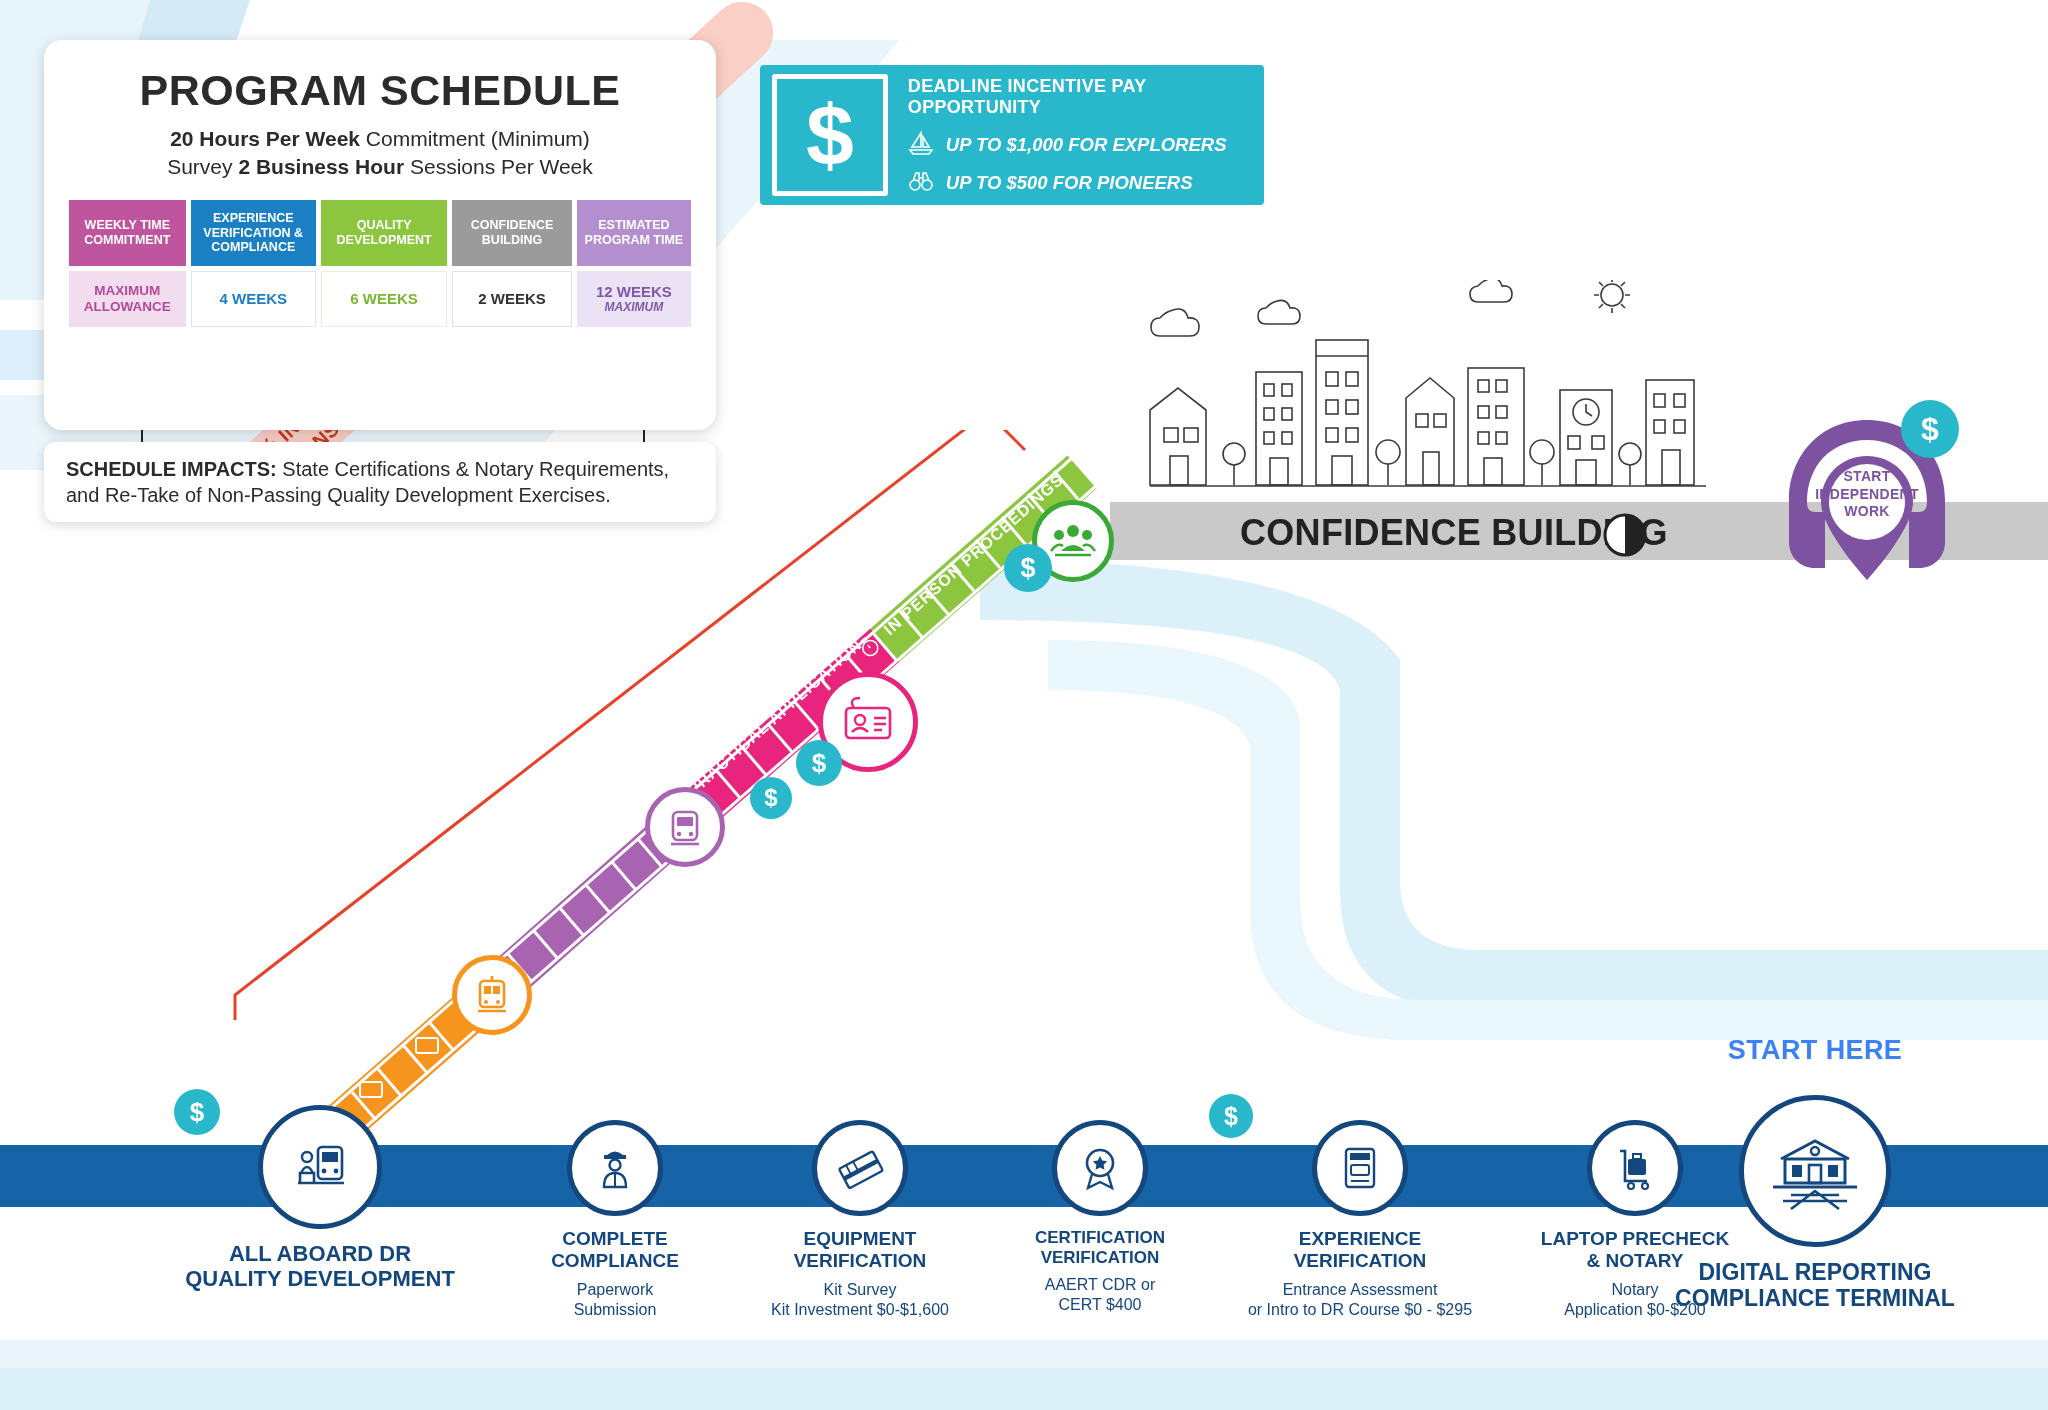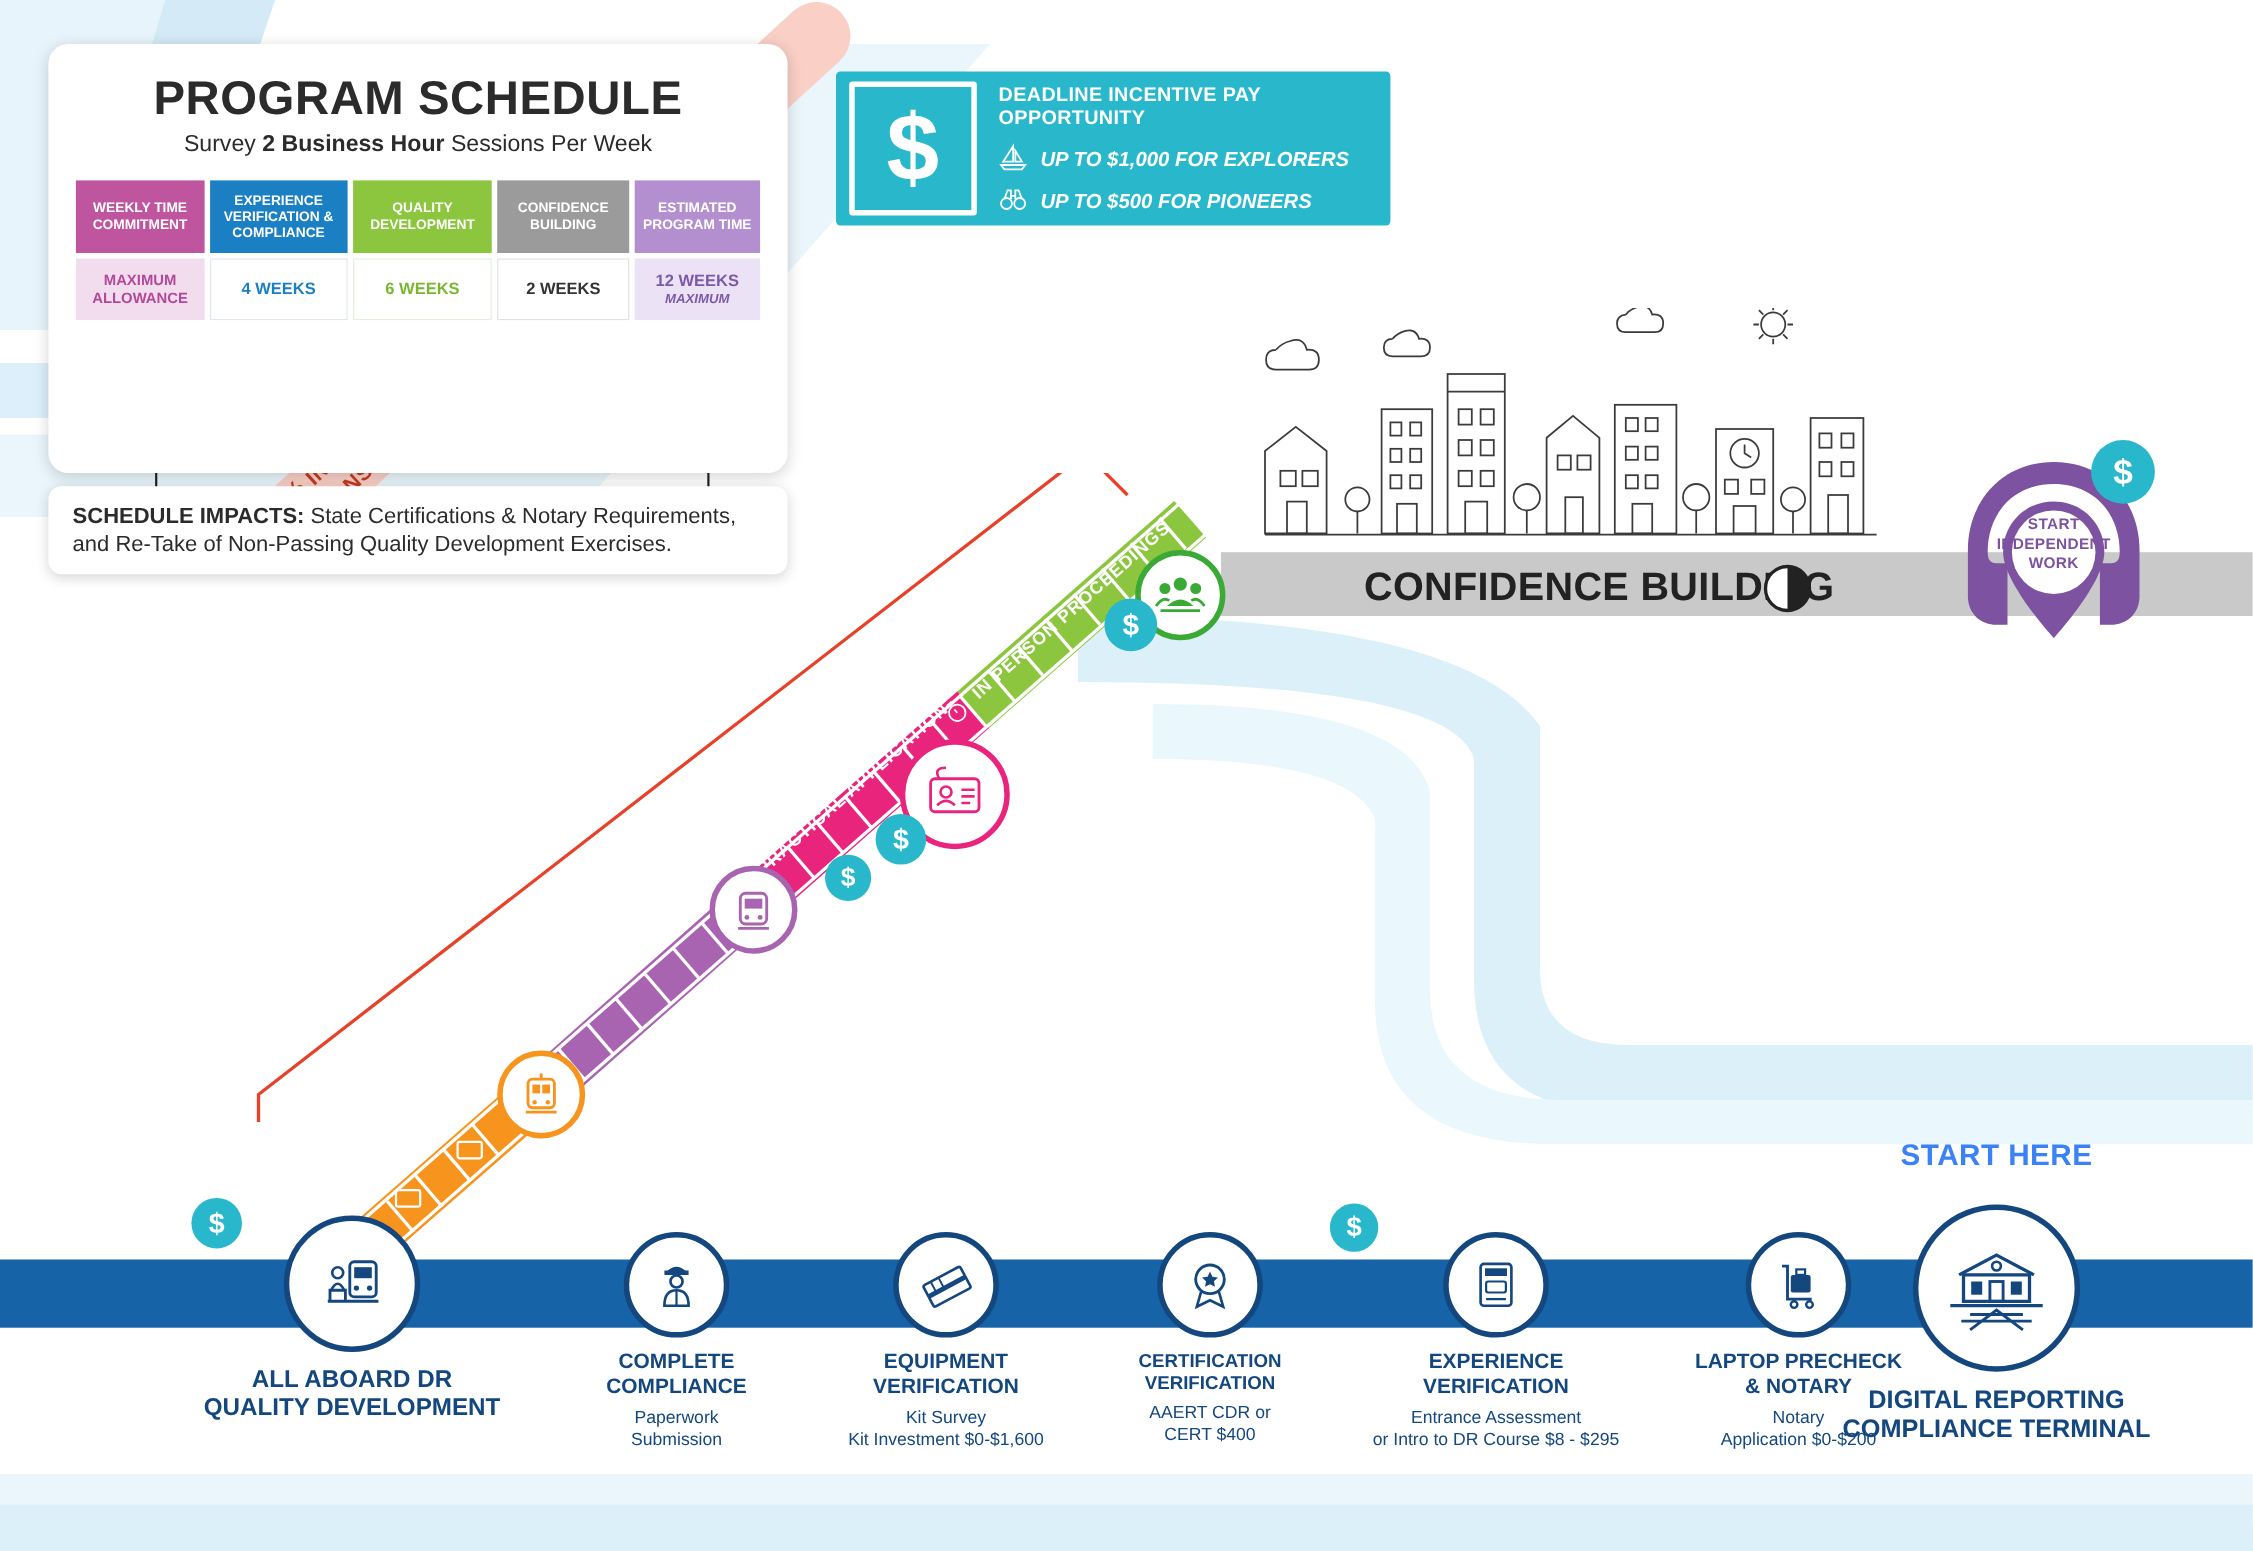--- a/index.html
+++ b/index.html
@@ -138,20 +138,23 @@
     <path d="M0,330 L330,330 L560,70 L700,70 L430,380 L0,380 Z" fill="#ddeffa"></path>
     <path d="M0,395 L450,395 L760,40 L900,40 L520,470 L0,470 Z" fill="#eaf6fc"></path>
     <path d="M980,560 Q1330,560 1400,660 L1400,880 Q1400,950 1480,950 L2048,950 L2048,1010 L1470,1010 Q1340,1010 1340,890 L1340,690 Q1320,620 980,620 Z" fill="#dcf0fa"></path>
     <path d="M1048,640 Q1280,640 1300,720 L1300,900 Q1300,1000 1420,1000 L2048,1000 L2048,1040 L1410,1040 Q1250,1040 1250,910 L1250,745 Q1230,690 1048,690 Z" fill="#eaf7fc"></path>
     <rect x="0" y="1340" width="2048" height="70" fill="#eaf6fc"></rect>
     <rect x="0" y="1368" width="2048" height="42" fill="#dcf0fa"></rect>
   </svg>
 
   <div class="sched-card">
     <div class="sched-title">PROGRAM SCHEDULE</div>
+    <div class="sched-sub">
+      <b>20 Hours Per Week</b><span> Commitment (Minimum)</span>
+    </div>
     <div class="sched-sub2">
       <span>Survey </span><b>2 Business Hour</b><span> Sessions Per Week</span>
     </div>
 
     <table class="sched">
       <thead>
         <tr>
           <th class="th0" style="width:118px">WEEKLY TIME COMMITMENT</th>
           <th class="th1" style="width:128px">EXPERIENCE VERIFICATION &amp; COMPLIANCE</th>
           <th class="th2" style="width:128px">QUALITY DEVELOPMENT</th>
@@ -541,21 +544,21 @@
         </svg>
       </div>
       <div class="dollar-badge" style="position:absolute;left:-6px;top:-26px;width:44px;height:44px;font-size:25px">$</div>
     </div>
     <div class="n-title" style="font-size:19px">
       <div>EXPERIENCE</div>
       <div>VERIFICATION</div>
     </div>
     <div class="n-sub" style="font-size:16px">
       <div>Entrance Assessment</div>
-      <div>or Intro to DR Course $8 - $295</div>
+      <div>or Intro to DR Course $0 - $295</div>
     </div>
   </div>
 
   <div class="node" style="left:1490px; top:1120px; width:290px;">
     <div style="display:flex;justify-content:center;">
       <div class="circ" style="width:96px;height:96px;">
         <svg width="54" height="54" viewBox="0 0 54 54">
           <path d="M12 10 h5 v30 h22" fill="none" stroke="#14477e" stroke-width="2.6"></path>
           <rect x="20" y="18" width="18" height="16" rx="2" fill="#14477e"></rect>
           <rect x="25" y="13" width="8" height="5" fill="none" stroke="#14477e" stroke-width="2"></rect>

